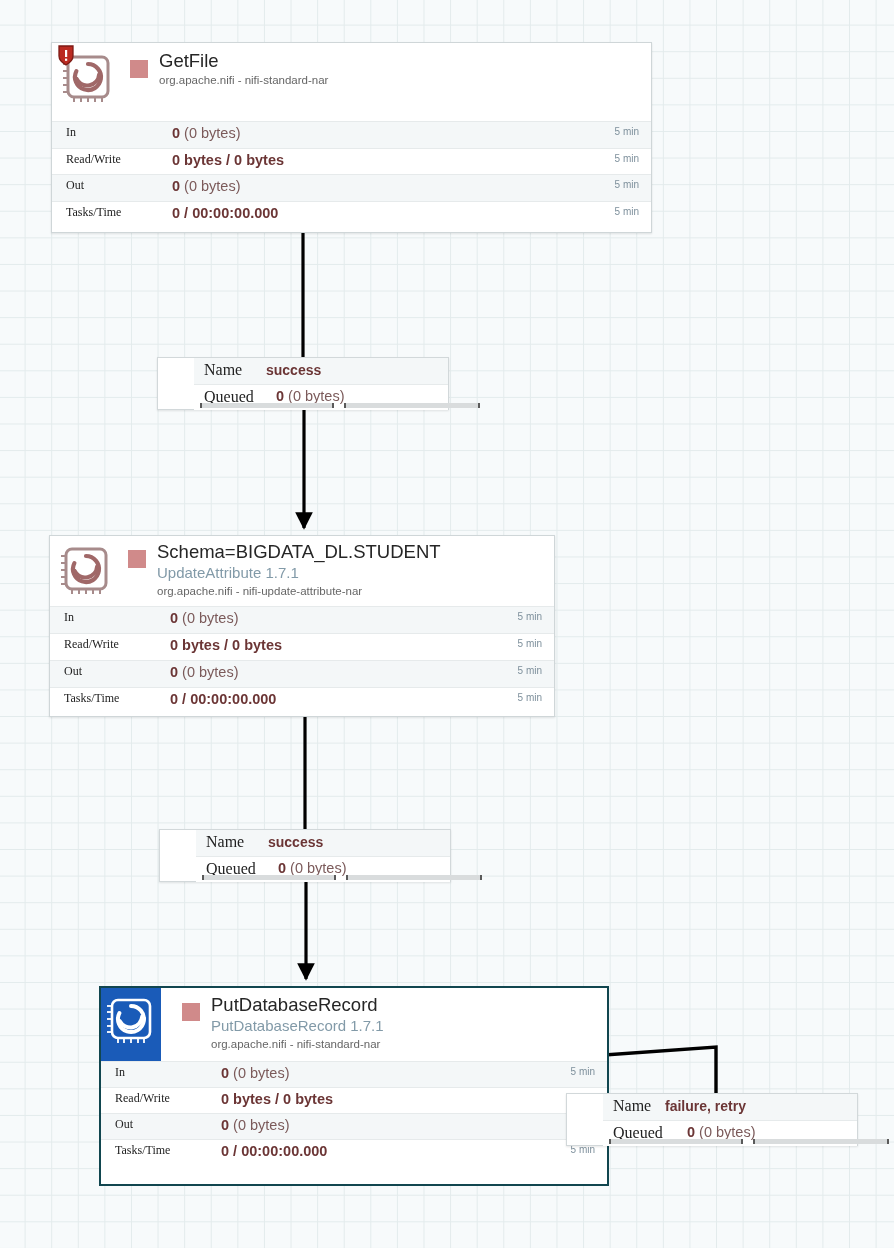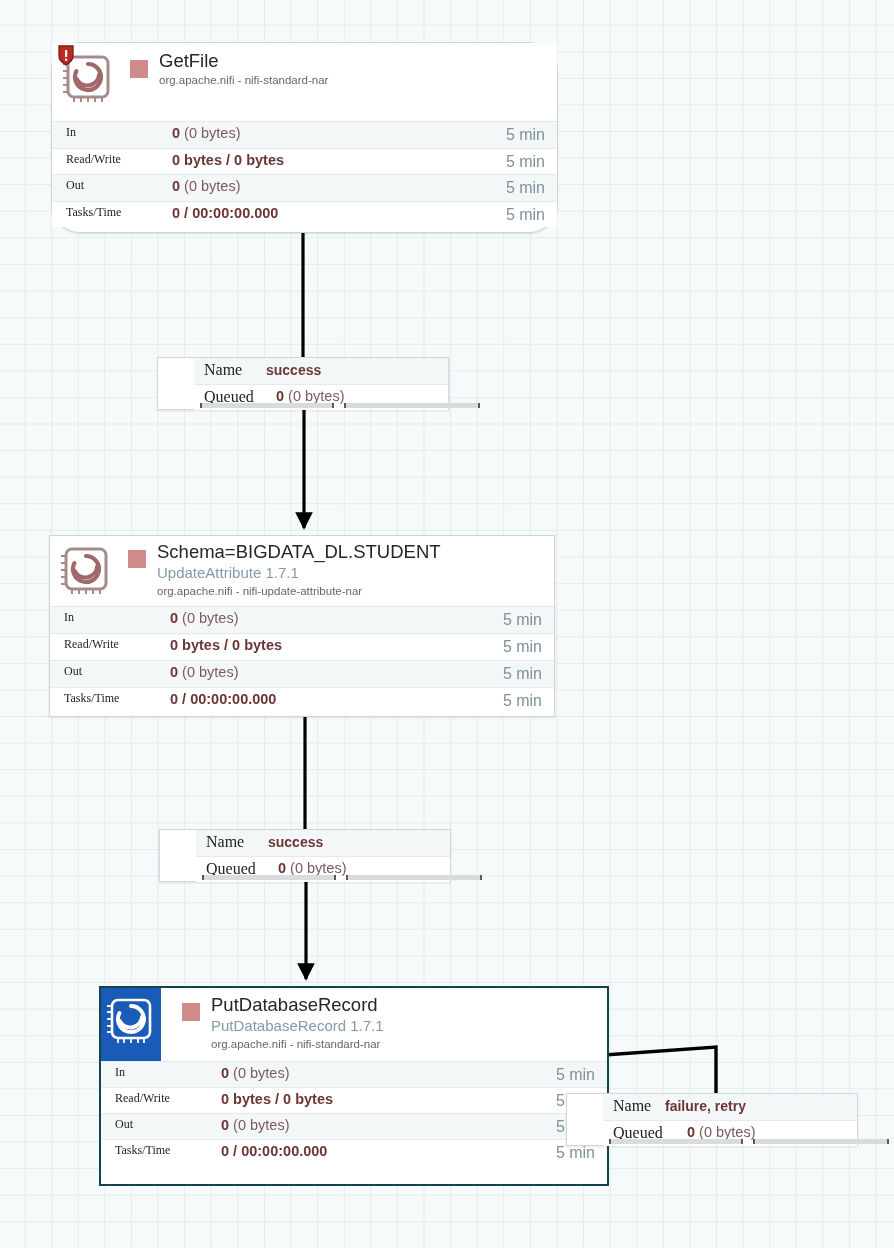--- a/index.html
+++ b/index.html
@@ -112,21 +112,21 @@
     font-family: "Liberation Sans", sans-serif;
     font-size: 14.5px;
     color: #7b5a5a;
     white-space: nowrap;
   }
   .stat-value b { color: #6b3535; font-weight: bold; }
   .stat-time {
     position: absolute;
     right: 12px;
     top: 4px;
-    font-size: 16px;
+    font-size: 10px;
     color: #7e909c;
     white-space: nowrap;
   }
 
   
   .conn-label {
     position: absolute;
     background: #ffffff;
     border: 1px solid #d2d8da;
     box-sizing: border-box;
@@ -213,21 +213,21 @@
     <line x1="304" y1="410" x2="304" y2="528" stroke="#000000" stroke-width="3.2" marker-end="url(#arrow)"></line>
 
     <line x1="305" y1="717" x2="305" y2="829" stroke="#000000" stroke-width="3.2"></line>
 
     <line x1="306" y1="882" x2="306" y2="979" stroke="#000000" stroke-width="3.2" marker-end="url(#arrow)"></line>
 
     <polyline points="562,1058 716,1047 716,1094" fill="none" stroke="#000000" stroke-width="3.4" stroke-linejoin="miter"></polyline>
     <line x1="592" y1="1106" x2="564" y2="1106" stroke="#000000" stroke-width="3.2" marker-end="url(#arrow)"></line>
   </svg>
 
-  <div class="processor" style="left:51px; top:42px; width:507px; height:191px;border-radius:29px;">
+  <div class="processor" style="left:51px; top:42px; width:601px; height:191px;">
     <div class="proc-header">
       <div class="proc-icon">
         <svg width="52" height="52" viewBox="0 0 52 52">
 
           <rect x="6" y="5" width="40" height="40" rx="6" ry="6" fill="none" stroke="#a78b8b" stroke-width="3"></rect>
 
           <g stroke="#a78b8b" stroke-width="2">
             <line x1="12" y1="45" x2="12" y2="50"></line>
             <line x1="19" y1="45" x2="19" y2="50"></line>
             <line x1="26" y1="45" x2="26" y2="50"></line>

